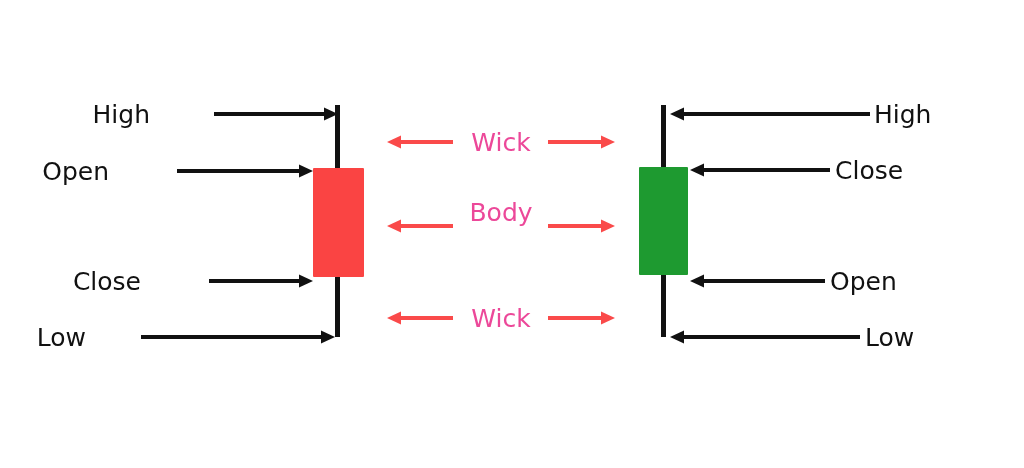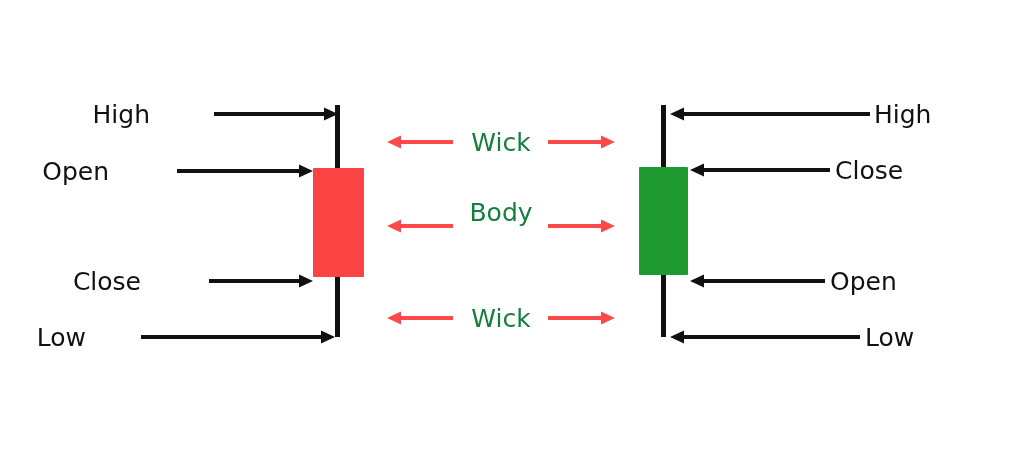--- a/index.html
+++ b/index.html
@@ -30,21 +30,21 @@
     transform: translateY(-50%);
   }
   .label.right-side { text-align: left; }
   .label.left-side  { text-align: right; }
 
   .center-label {
     position: absolute;
     font-family: "DejaVu Sans", sans-serif;
     font-size: 25px;
     line-height: 1;
-    color: #15803d;
+    color: #ec4899;
     white-space: nowrap;
     text-align: center;
     transform: translate(-50%, -50%);
   }
 
   
   .wick {
     position: absolute;
     width: 5px;
     background: #111111;

